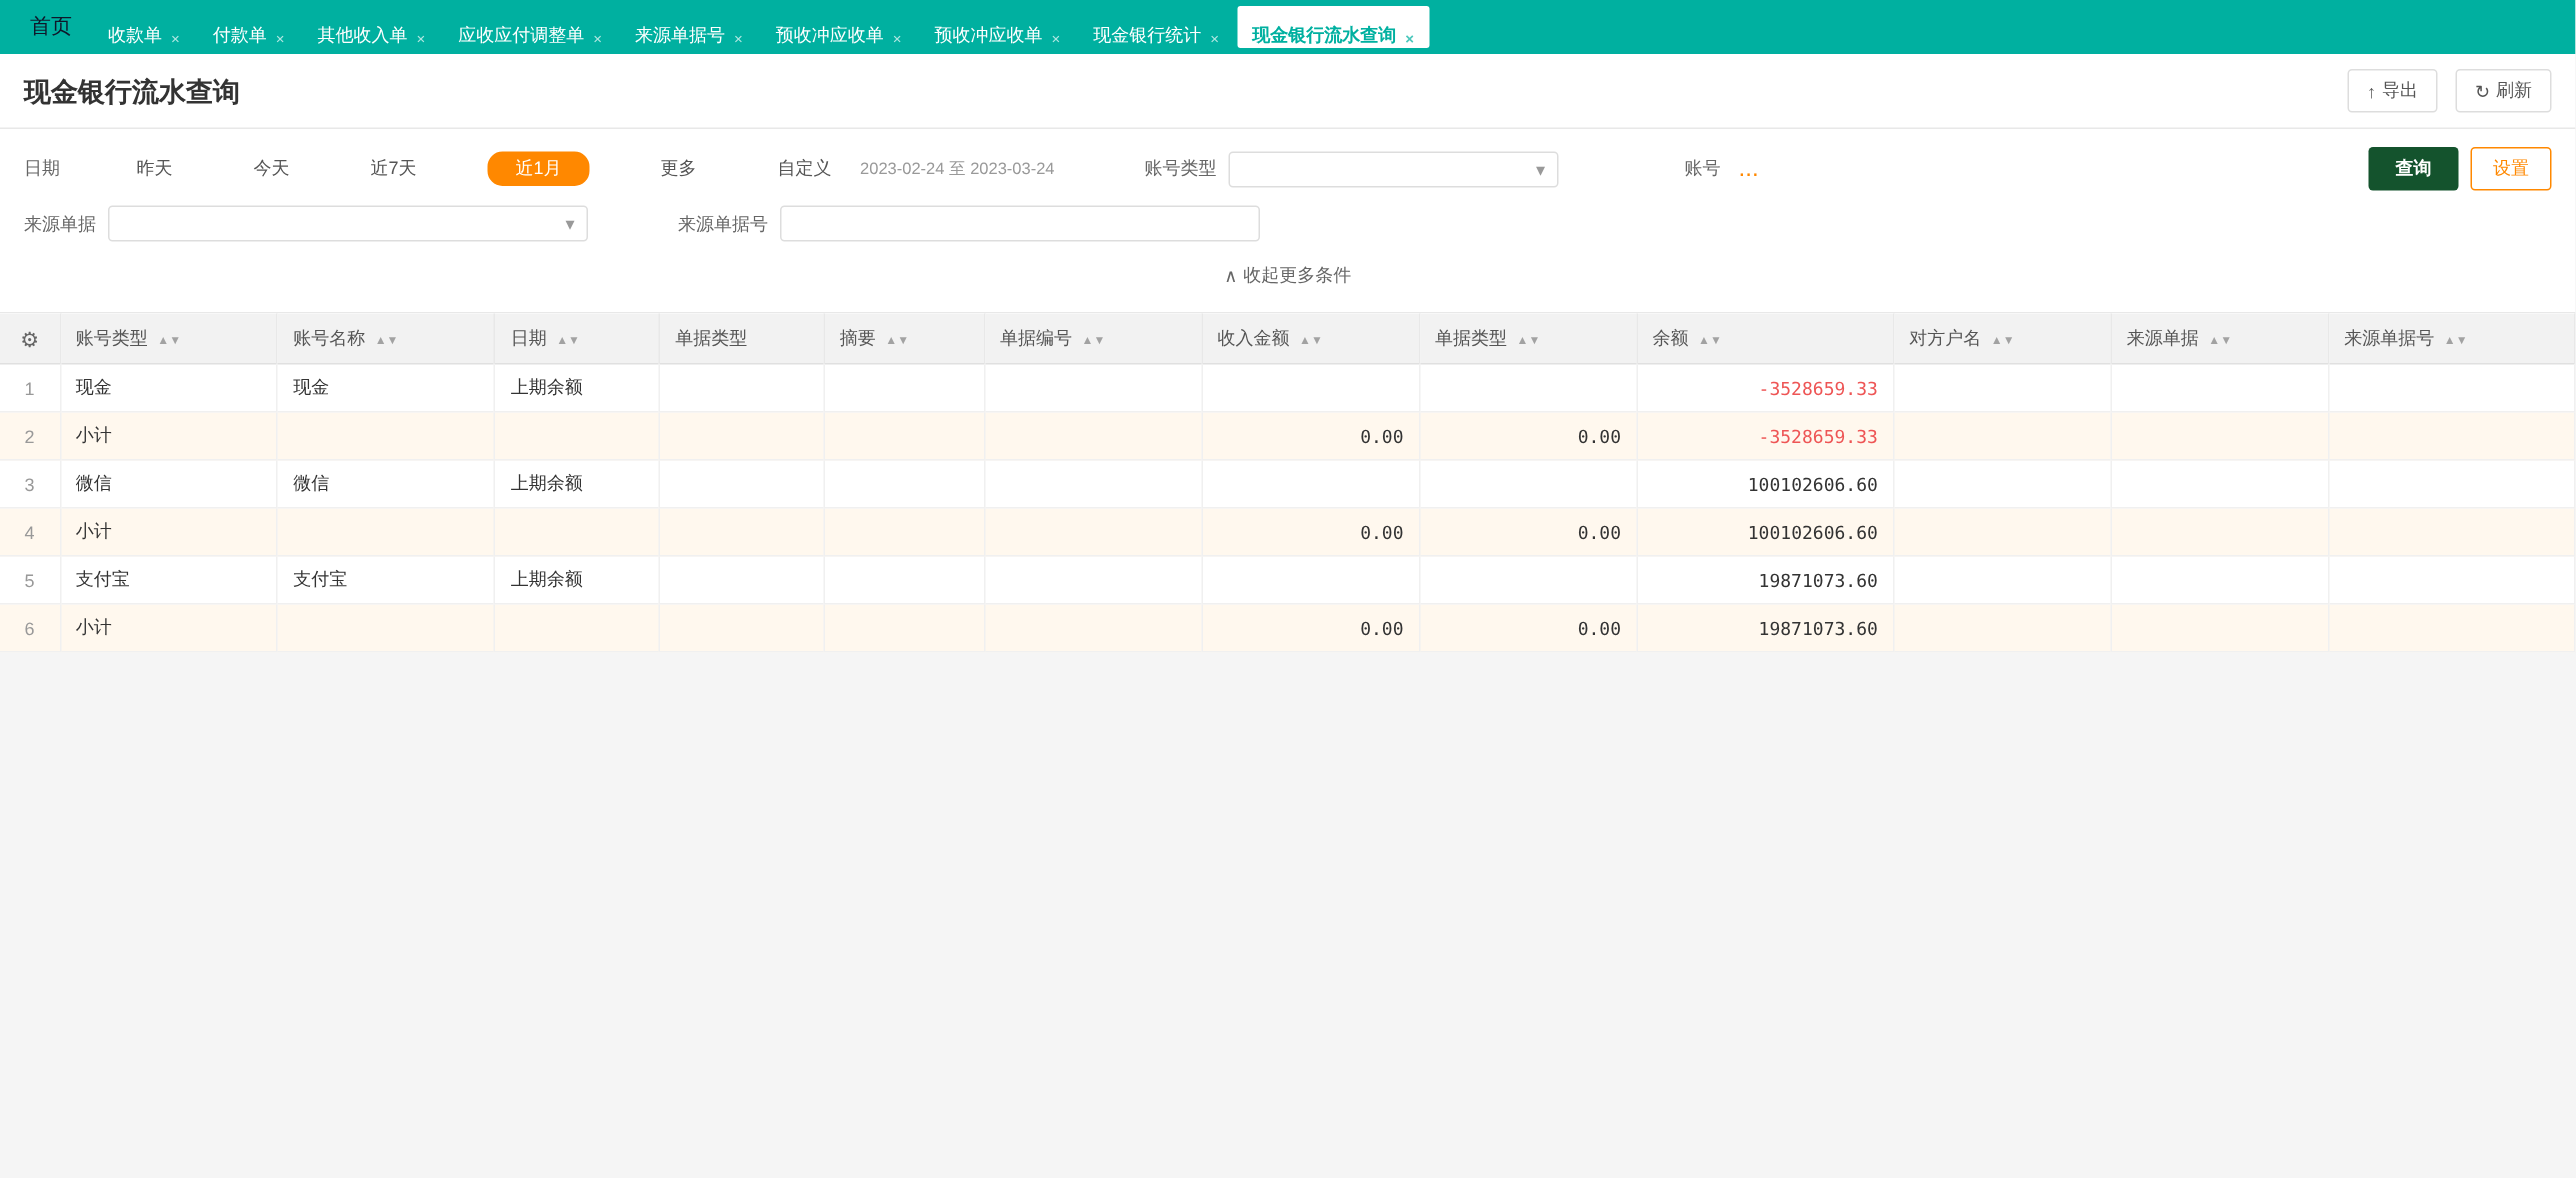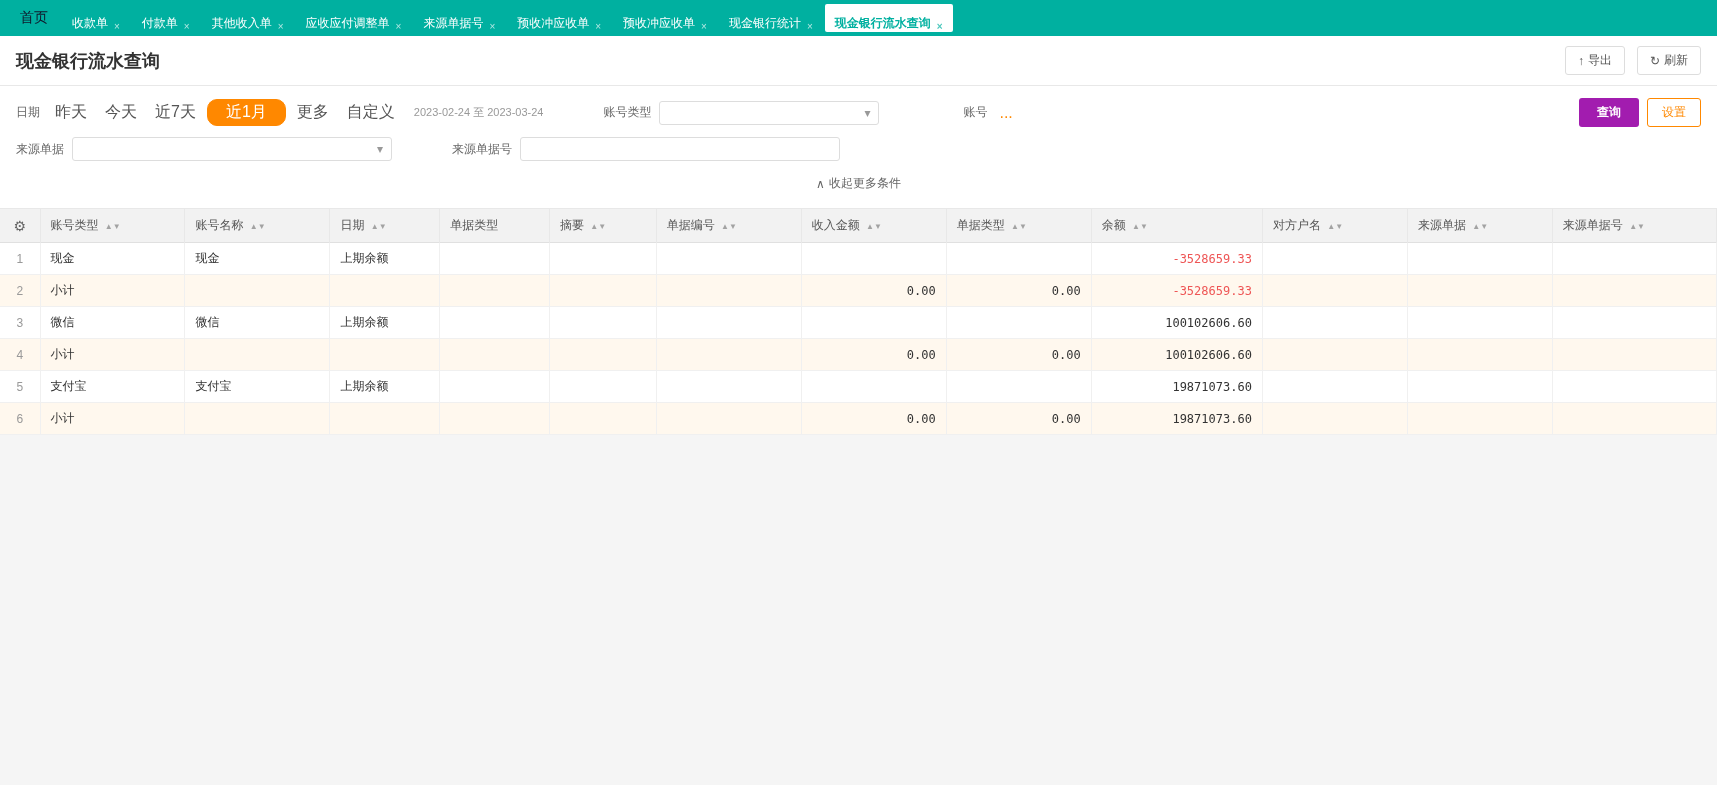--- a/index.html
+++ b/index.html
@@ -100,22 +100,23 @@
     .date-quick-btns {
       display: flex;
       gap: 4px;
       align-items: center;
     }
     .date-btn {
       padding: 2px 6px;
       border-radius: 3px;
       cursor: pointer;
       color: #555;
-      font-size: 16px;
+      font-size: 12px;
       border: 1px solid transparent;
+      margin-left: 36px;
     }
     .date-btn.active {
       background: #ff8800;
       color: #fff;
       border-color: #ff8800;
       border-radius: 10px;
       padding: 2px 18px;
     }
     .date-range-text {
       font-size: 11px;
@@ -143,21 +144,21 @@
       font-size: 12px;
       color: #333;
     }
     .dots-btn {
       color: #ff8800;
       font-size: 16px;
       cursor: pointer;
       padding: 0 4px;
     }
     .query-btn {
-      background: #a21caf;
+      background: #14532d;
       color: #fff;
       border: none;
       border-radius: 3px;
       padding: 6px 18px;
       font-size: 12px;
       cursor: pointer;
       font-weight: bold;
     }
     .settings-btn {
       background: #fff;

